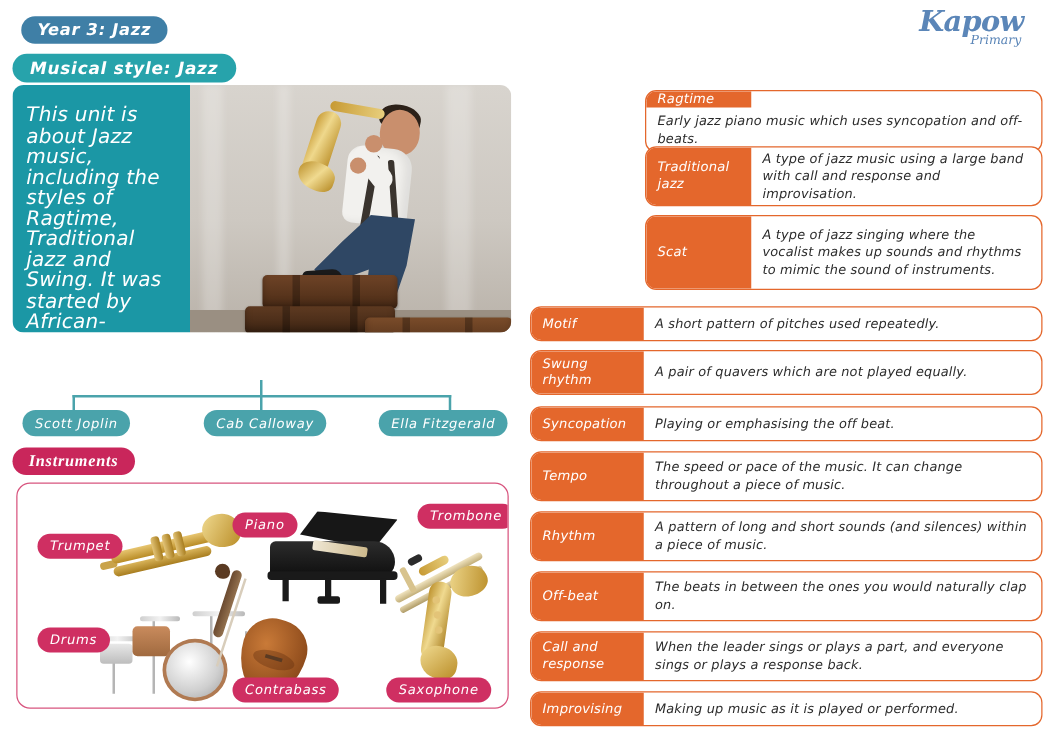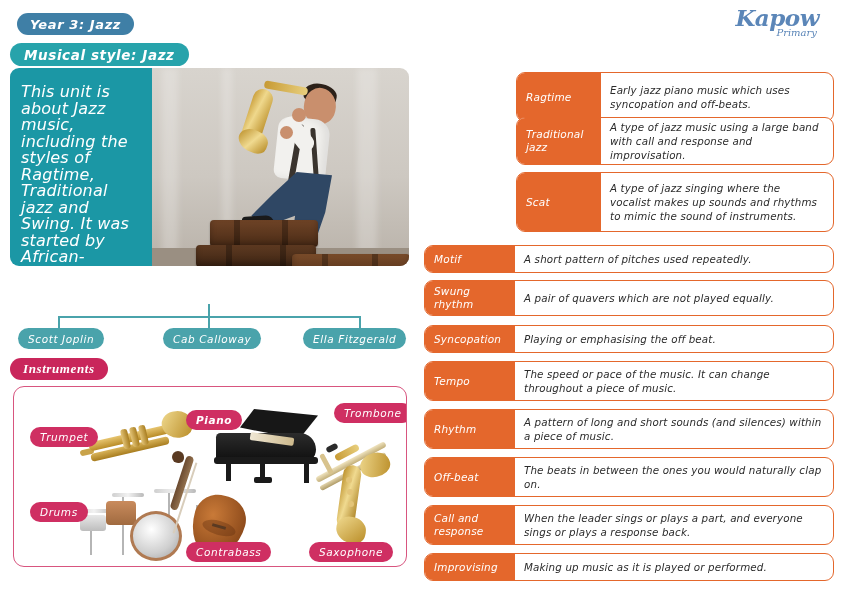--- a/index.html
+++ b/index.html
@@ -298,21 +298,21 @@
   .instr-pill {
     position: absolute;
     height: 20px;
     padding: 0 10px;
     background: #cf2f62;
     font-size: 10.5px;
     font-style: italic;
     z-index: 5;
   }
   #instr-pill-0 { left: 16px;  top: 40px; text-align: center; }   
-  #instr-pill-1 { left: 172px; top: 23px; font-weight: bold; }   
+  #instr-pill-1 { left: 172px; top: 23px; }   
   #instr-pill-2 { left: 320px; top: 16px; }   
   #instr-pill-3 { left: 16px;  top: 115px; }  
   #instr-pill-4 { left: 172px; top: 155px; }  
   #instr-pill-5 { left: 295px; top: 155px; }  
 
   
   .trumpet { position: absolute; left: 60px; top: 18px; width: 130px; height: 60px; }
   .tp-tube { position: absolute; left: 14px; top: 28px; width: 86px; height: 9px;
              background: linear-gradient(180deg,#e7c570,#b98c26); border-radius: 5px; transform: rotate(-13deg); }
   .tp-tube2 { position: absolute; left: 16px; top: 40px; width: 80px; height: 8px;
@@ -599,21 +599,21 @@
 
     <div class="tl-date-wrap" style="top:64px;">
       <div class="tl-date">1917</div>
     </div>
 
     <div class="tl-date-wrap" style="top:131px;">
       <div class="tl-date">1926</div>
     </div>
   </div>
 
-  <div class="vocab-row tl-row" style="top:72px; height:50px;">
+  <div class="vocab-row tl-row" style="top:72px; height:50px;flex-direction:column;">
     <div class="vocab-term">Ragtime</div>
     <div class="vocab-def">Early jazz piano music which uses syncopation and off-beats.</div>
   </div>
 
   <div class="vocab-row tl-row" style="top:117px; height:48px;">
     <div class="vocab-term">Traditional jazz</div>
     <div class="vocab-def">A type of jazz music using a large band with call and response and improvisation.</div>
   </div>
 
   <div class="vocab-row tl-row" style="top:172px; height:60px;">

